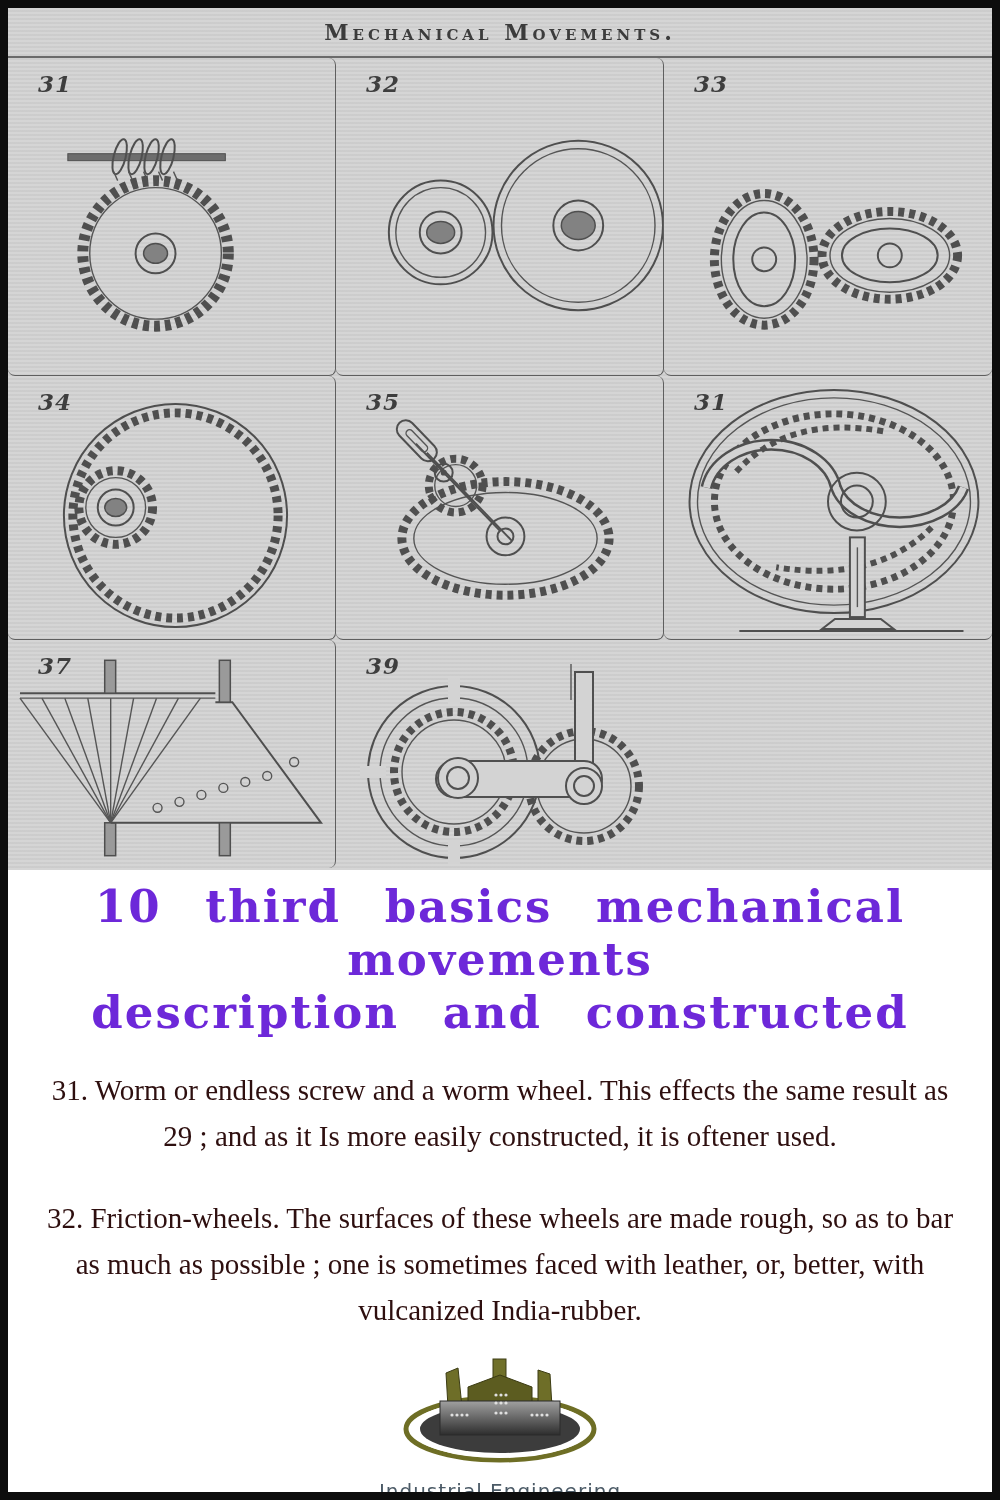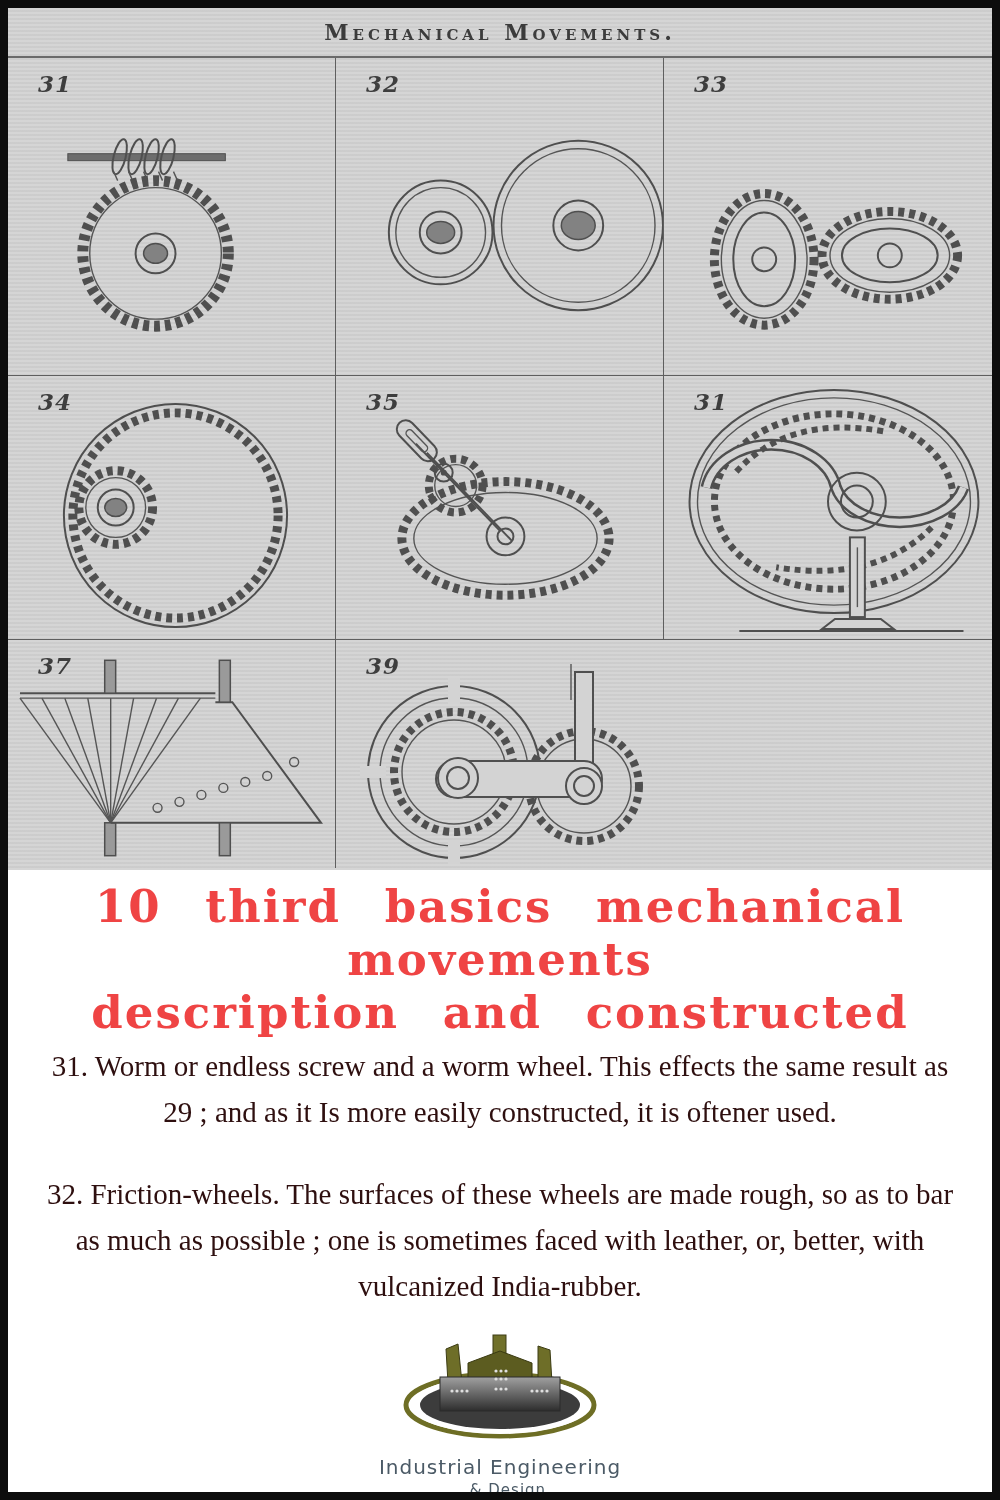--- a/index.html
+++ b/index.html
@@ -11,44 +11,44 @@
   
   .plate{height:862px;background:#d3d3d3;
     background-image:repeating-linear-gradient(0deg, rgba(255,255,255,.05) 0 2px, rgba(0,0,0,.03) 2px 4px);}
   .plate-header{
     height:48px;display:flex;align-items:center;justify-content:center;
     font-family:"DejaVu Serif", serif;font-variant:small-caps;
     font-size:22px;letter-spacing:4px;color:#3c3c3c;font-weight:bold;
     border-bottom:2px solid #6a6a6a;
   }
   .grid{display:grid;grid-template-columns:328px 328px 328px;grid-template-rows:318px 264px 228px;}
-  .cell{position:relative;border-right:1px solid #5f5f5f;border-bottom:1px solid #5f5f5f;}
+  .cell{position:relative;border-right:1px solid #5f5f5f;border-bottom:1px solid #5f5f5f;border-radius:7px;}
   .cell.last-col{border-right:none;}
   .cell.last-row{border-bottom:none;}
   .fignum{
     position:absolute;top:12px;left:30px;
     font-family:"DejaVu Serif", serif;font-style:italic;font-weight:bold;
     font-size:23px;color:#3e3e3e;letter-spacing:1px;
   }
   .fig{width:100%;height:100%;display:block;}
   .st{fill:none;stroke:#4f4f4f;stroke-width:2;}
   .thin{fill:none;stroke:#555555;stroke-width:1.4;}
   .teeth{fill:none;stroke:#4f4f4f;stroke-dasharray:6 5;}
   .hubfill{fill:#828282;stroke:#4f4f4f;stroke-width:1.5;}
   .bgfill{fill:#d3d3d3;stroke:#4f4f4f;stroke-width:2;}
   
   .article{background:#fff;text-align:center;}
   .title{
     margin:10px 4px 0 4px;
     font-family:"DejaVu Serif", serif;font-weight:bold;
-    color:#ef4444;font-size:45px;line-height:53px;
+    color:#6d28d9;font-size:45px;line-height:53px;
     letter-spacing:2px;word-spacing:26px;
   }
   .body-p{
-    width:930px;margin:4px auto 0 auto;
+    width:930px;margin:28px auto 0 auto;
     font-family:"Liberation Serif", serif;
     color:#2e0f0f;font-size:29px;line-height:46px;
   }
   .body-p.second{margin-top:36px;}
   
   .logo{margin-top:22px;line-height:1;}
   .logo svg{display:block;margin:0 auto;}
   .logo-line1{
     font-family:"DejaVu Sans", sans-serif;color:#4b5a66;
     font-size:20px;letter-spacing:1px;margin-top:18px;

